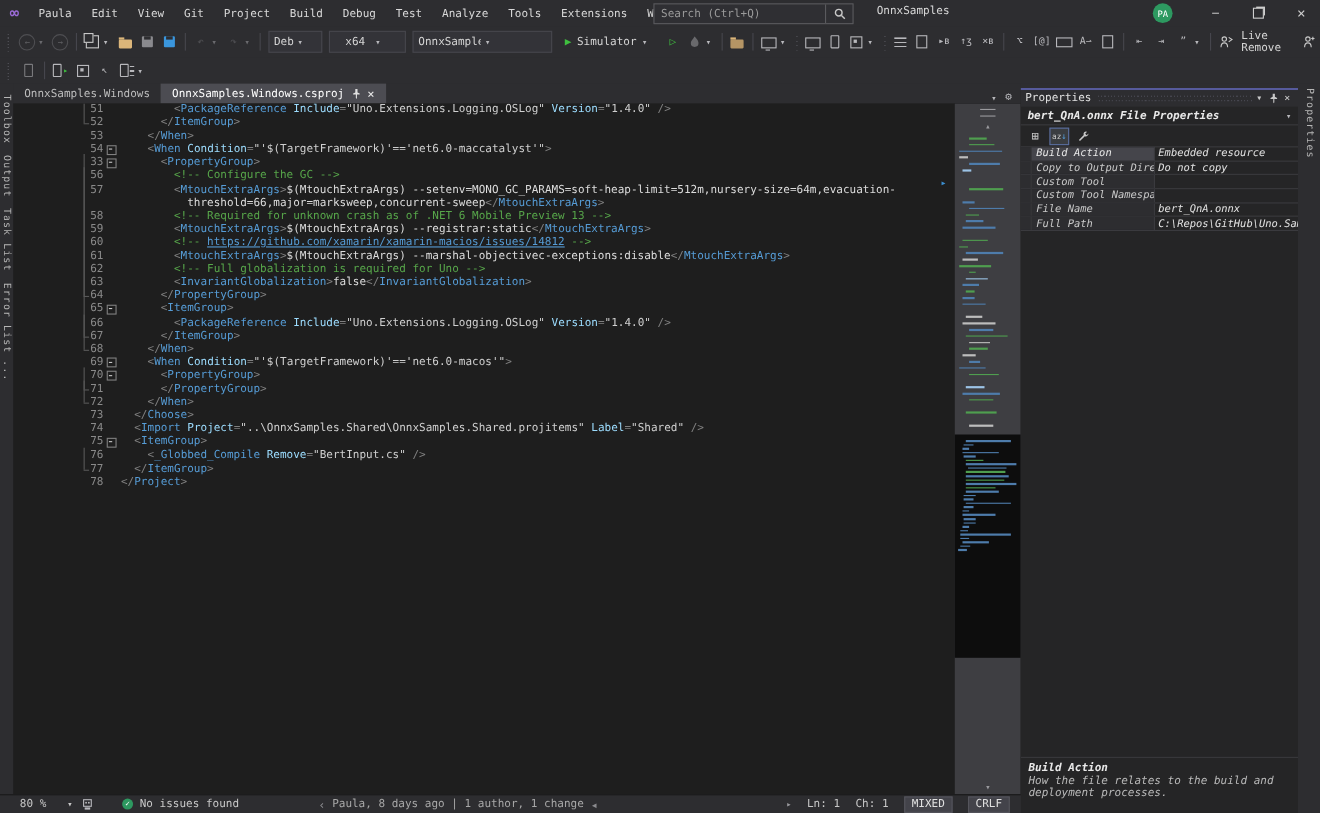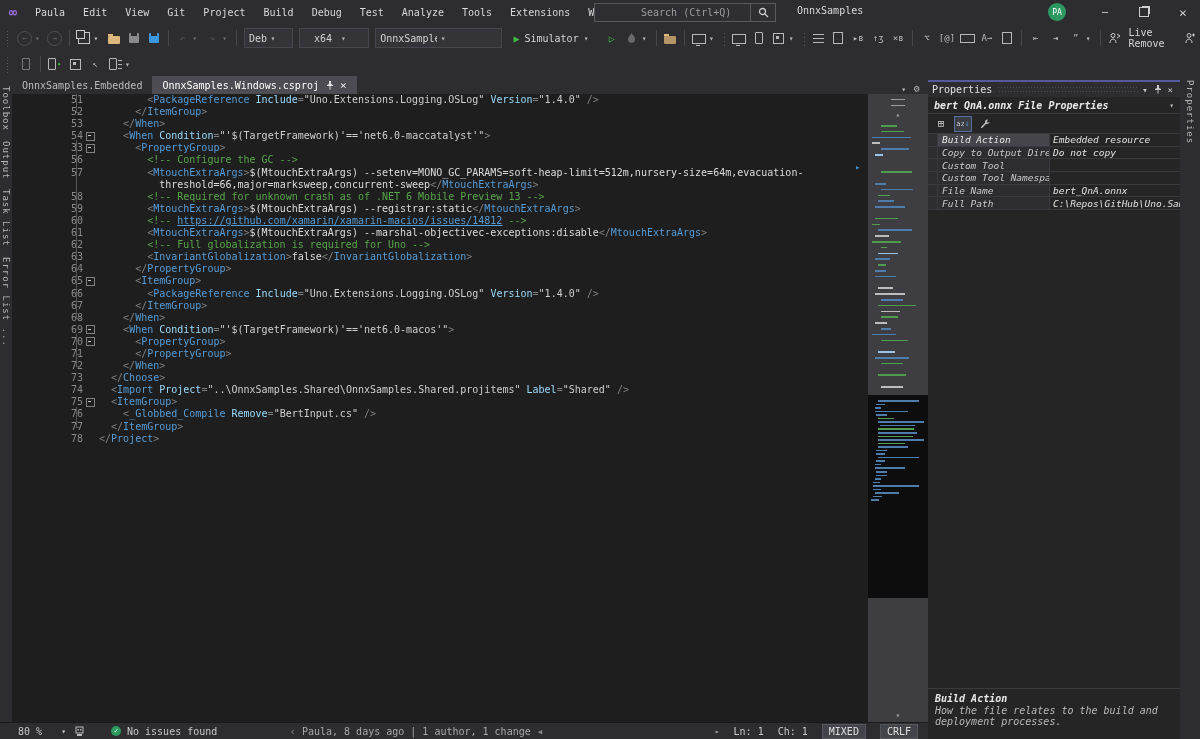--- a/index.html
+++ b/index.html
@@ -9,21 +9,21 @@
   i,b,u{font-style:normal;text-decoration:none;font-weight:normal;}
 
   
   .titlebar{position:absolute;left:0;top:0;width:1200px;height:24px;background:#2d2d30;
             display:flex;align-items:center;}
   .vslogo{width:26px;text-align:center;color:#9b6bd6;font-size:14px;font-weight:bold;}
   .menus{display:flex;align-items:center;}
   .menus span{padding:0 9px;color:#d8d8d8;cursor:default;}
   .search{position:absolute;left:594px;top:3px;width:180px;height:17px;background:#2f2f33;
           border:1px solid #5a5a5e;display:flex;align-items:center;}
-  .searchtext{flex:1;padding-left:6px;color:#9a9a9a;margin-left:40px;}
+  .searchtext{flex:1;padding-left:6px;color:#9a9a9a;}
   .mag{width:24px;height:100%;display:flex;align-items:center;justify-content:center;border-left:1px solid #5a5a5e;}
   .soltitle{position:absolute;left:797px;top:5px;color:#d8d8d8;}
   .avatar{position:absolute;left:1048px;top:3px;width:18px;height:18px;border-radius:50%;
           background:#2d9960;color:#fff;font-size:8px;display:flex;align-items:center;justify-content:center;}
   .wc{position:absolute;top:0;width:40px;height:24px;display:flex;align-items:center;justify-content:center;color:#cfcfcf;}
   .wc.min{left:1085px;} .wc.res{left:1124px;} .wc.cls{left:1163px;font-size:13px;}
   .wc.res i{width:8px;height:8px;border:1px solid #cfcfcf;display:block;box-shadow:2px -2px 0 -1px #cfcfcf;}
 
   
   .tb{position:absolute;left:0;width:1200px;height:28px;top:24px;background:#2d2d30;
@@ -76,21 +76,21 @@
   .tabs{display:flex;height:18px;}
   .tab{display:flex;align-items:center;height:18px;padding:0 10px;color:#bdbdbd;white-space:nowrap;}
   .tab.active{background:#4c4c52;color:#ffffff;}
   .tab .pin{margin-left:7px;display:inline-flex;}
   .tab .x{margin-left:6px;color:#e8e8e8;font-size:11px;}
   .twic{margin-left:auto;color:#b8b8bc;font-size:8px;padding:0 4px;}
   .twic.gear{font-size:10px;margin-left:0;margin-right:4px;}
   .twic:first-of-type{margin-left:auto;}
 
   .editor{position:absolute;left:0;top:18px;width:916px;height:628px;background:#1e1e1e;overflow:hidden;}
-  .codewrap{position:absolute;left:1px;top:0;width:856px;height:520px;overflow:hidden;padding-left:12px;}
+  .codewrap{position:absolute;left:12px;top:0;width:856px;height:520px;overflow:hidden;padding-left:12px;}
   .line{display:flex;height:12.1px;line-height:12.1px;white-space:pre;}
   .ln{width:58px;text-align:right;color:#8a8a8a;flex:none;}
   .foldc{width:14px;flex:none;display:flex;align-items:center;justify-content:center;}
   .foldbox{width:7px;height:7px;border:1px solid #808080;background:#1e1e1e;position:relative;z-index:2;}
   .foldbox:before{content:"";position:absolute;left:1px;top:2.5px;width:3px;height:1px;background:#c8c8c8;}
   .src{flex:none;padding-left:2px;}
   .tk-d{color:#808080;} .tk-t{color:#569cd6;} .tk-a{color:#9cdcfe;} .tk-v{color:#cfcfcf;}
   .tk-x{color:#dcdcdc;} .tk-c{color:#57a64a;} .tk-u{color:#569cd6;text-decoration:underline;}
   .fline{position:absolute;width:1px;background:#585858;left:64px;z-index:1;}
   .ffoot{position:absolute;height:1px;background:#585858;left:64px;width:5px;z-index:1;}
@@ -349,21 +349,21 @@
         <span>Toolbox</span>
         <span>Output</span>
         <span>Task List</span>
         <span>Error List ...</span>
       </div>
 
     <div class="egroup">
       <div class="tabrow">
         <div id="tabs" class="tabs">
             <div class="tab">
-              <span>OnnxSamples.Embedded</span>
+              <span>OnnxSamples.Windows</span>
             </div>
             <div class="tab active">
               <span>OnnxSamples.Windows.csproj</span>
               <span class="pin">
                 <svg width="8" height="9" viewBox="0 0 8 9">
                   <path d="M5 0v3l2 1v1H4.5v3L4 9l-.5-1V5H1V4l2-1V0z" fill="#e0e0e0"></path>
                 </svg>
               </span>
               <span class="x">×</span>
             </div>

